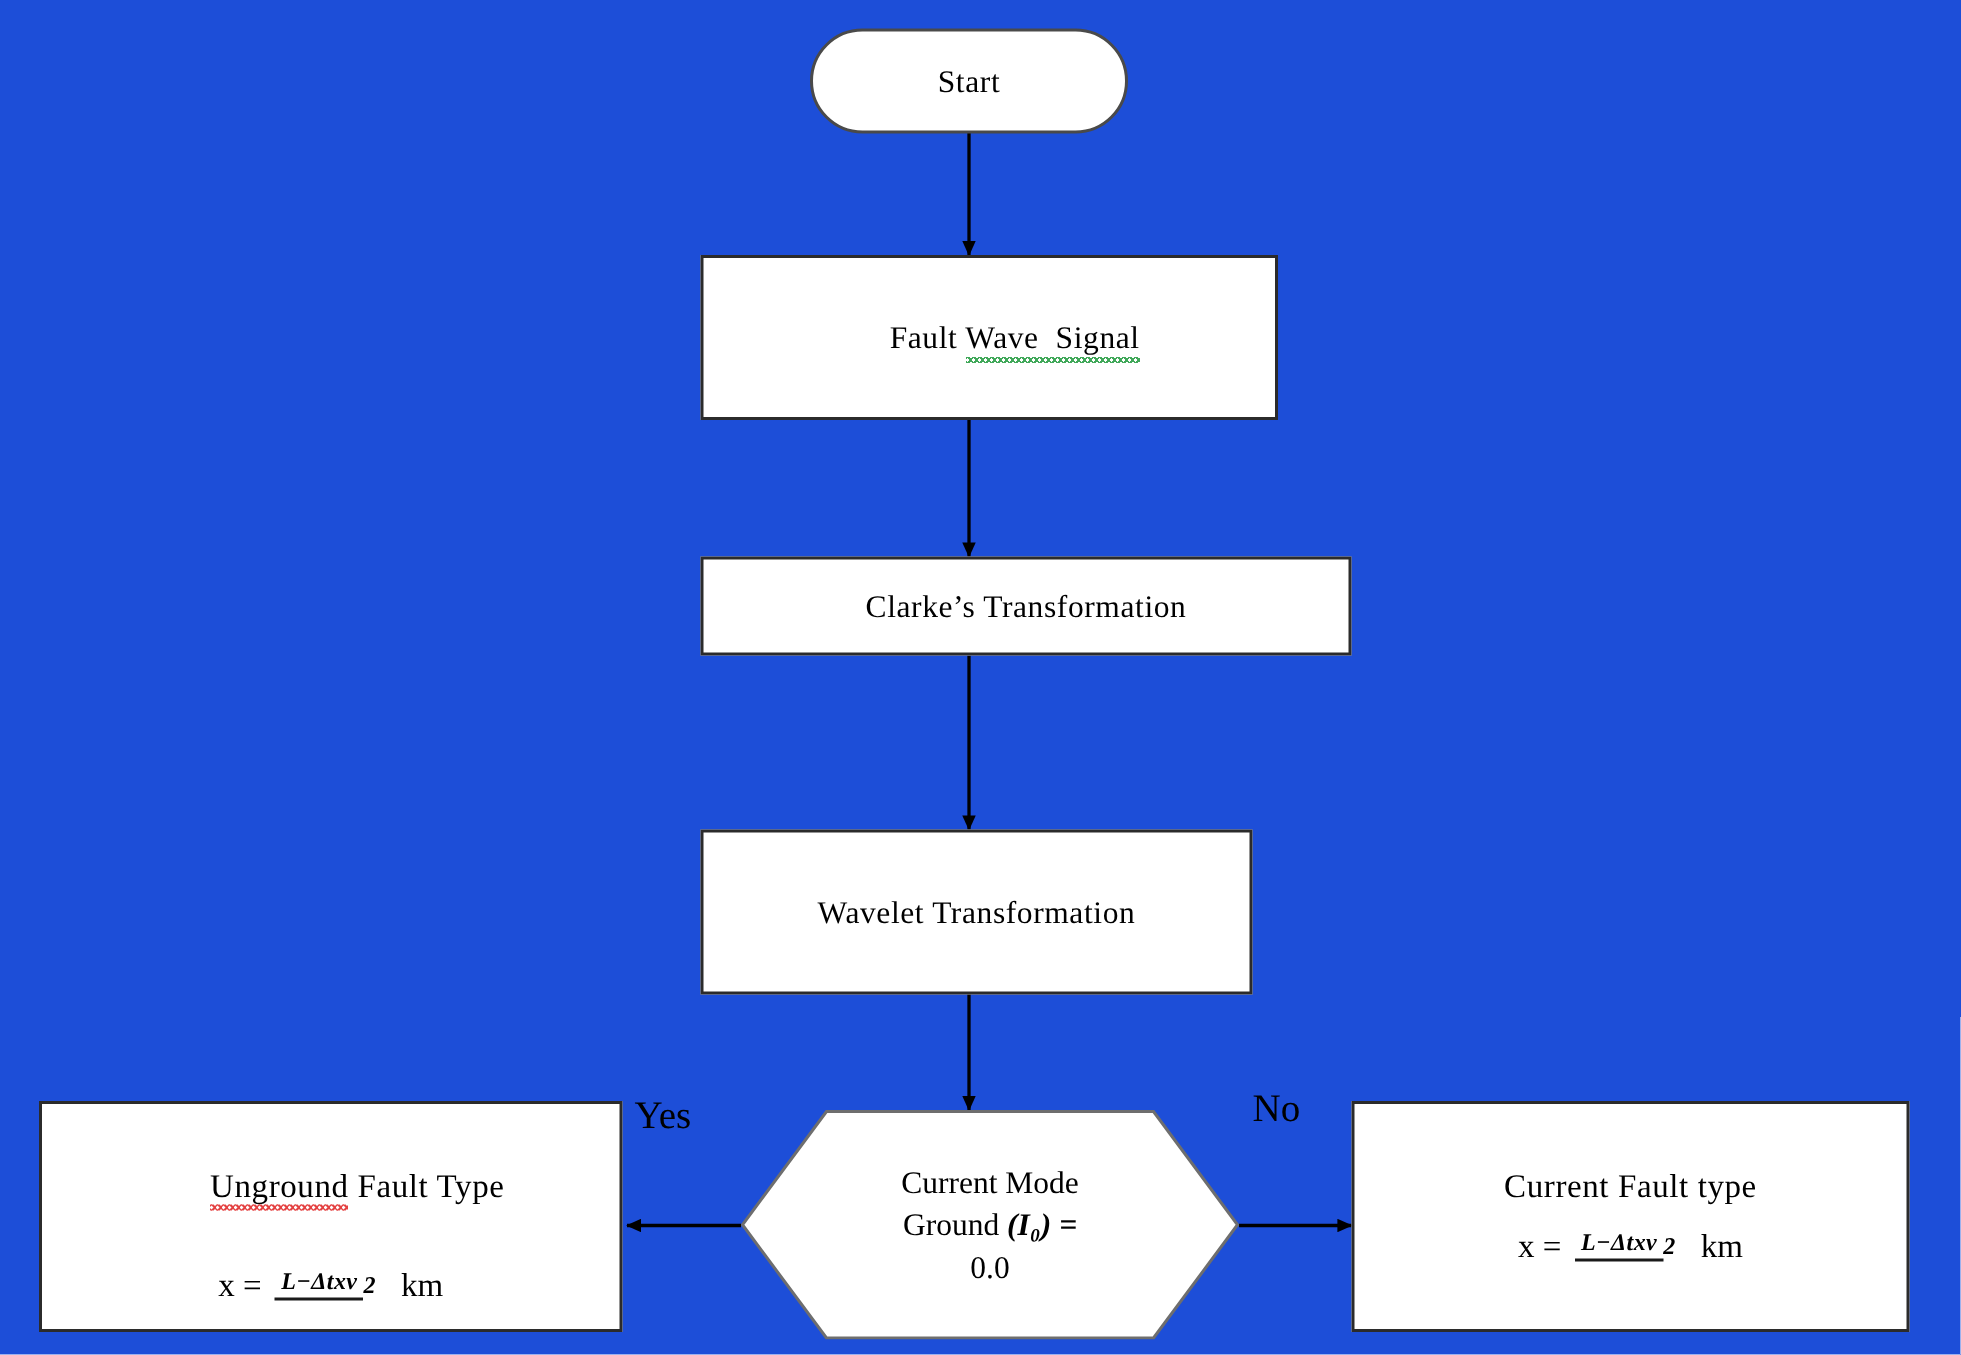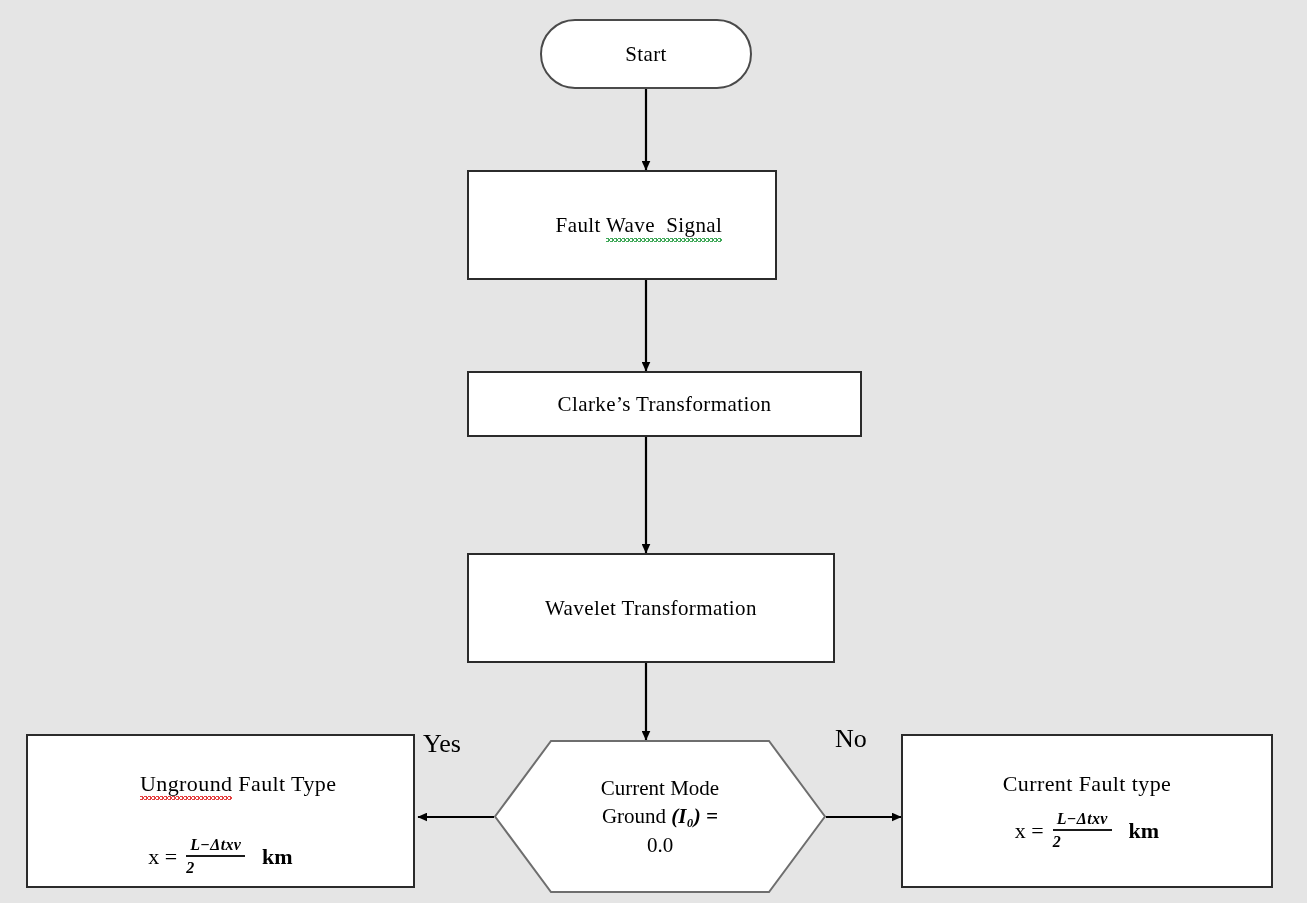--- a/index.html
+++ b/index.html
@@ -4,21 +4,21 @@
 <style>
   html, body {
     margin: 0;
     padding: 0;
     background: #ffffff;
   }
   #canvas {
     position: relative;
     width: 1307px;
     height: 903px;
-    background: #e5e5e5;
+    background: #1d4ed8;
     font-family: "Liberation Serif", "DejaVu Serif", serif;
     color: #000000;
     overflow: hidden;
   }
   .node {
     position: absolute;
     box-sizing: border-box;
     display: flex;
     flex-direction: column;
     align-items: center;
@@ -105,39 +105,39 @@
   
   .formula {
     display: flex;
     align-items: center;
     justify-content: center;
     font-size: 22px;
     margin-top: 14px;
   }
   .frac {
     display: inline-flex;
-    flex-direction: column;
-    align-items: flex-start;
+    flex-direction: row;
+    align-items: flex-end;
     margin: 0 9px;
     font-size: 16px;
     font-weight: bold;
     font-style: italic;
   }
   .frac .num {
     padding: 0 4px 1px 4px;
     border-bottom: 2px solid #1a1a1a;
     letter-spacing: 0.3px;
   }
   .frac .den {
     padding-top: 2px;
   }
   .unit {
     margin-left: 8px;
     font-style: normal;
-    font-weight: bold;
+    font-weight: normal;
     font-size: 22px;
   }
   .var-x {
     font-style: normal;
   }
   
   .edge-label {
     position: absolute;
     font-size: 26px;
     white-space: nowrap;
@@ -174,27 +174,27 @@
 
     <line x1="494" y1="817" x2="418" y2="817" stroke="#000000" stroke-width="2.2" marker-end="url(#arrowhead)"></line>
 
     <line x1="826" y1="817" x2="901" y2="817" stroke="#000000" stroke-width="2.2" marker-end="url(#arrowhead)"></line>
   </svg>
 
   <div class="node oval" style="left:540px; top:19px; width:212px; height:70px;">
     <span class="node-label">Start</span>
   </div>
 
-  <div class="node rect" style="left:467px; top:170px; width:310px; height:110px;">
+  <div class="node rect" style="left:467px; top:170px; width:385px; height:110px;">
     <div class="node-label">
       <span>Fault </span><span class="squiggle-green">Wave  Signal</span>
     </div>
   </div>
 
-  <div class="node rect" style="left:467px; top:371px; width:395px; height:66px;">
+  <div class="node rect" style="left:467px; top:371px; width:434px; height:66px;">
     <span class="node-label">Clarke’s Transformation</span>
   </div>
 
   <div class="node rect" style="left:467px; top:553px; width:368px; height:110px;">
     <span class="node-label">Wavelet Transformation</span>
   </div>
 
   <div class="hexagon" style="left:494px; top:740px; width:332px; height:153px;">
     <svg width="332" height="153" viewBox="0 0 332 153" xmlns="http://www.w3.org/2000/svg">
       <polygon points="57,1 275,1 331,76.5 275,152 57,152 1,76.5" fill="#ffffff" stroke="#6e6e6e" stroke-width="2"></polygon>

